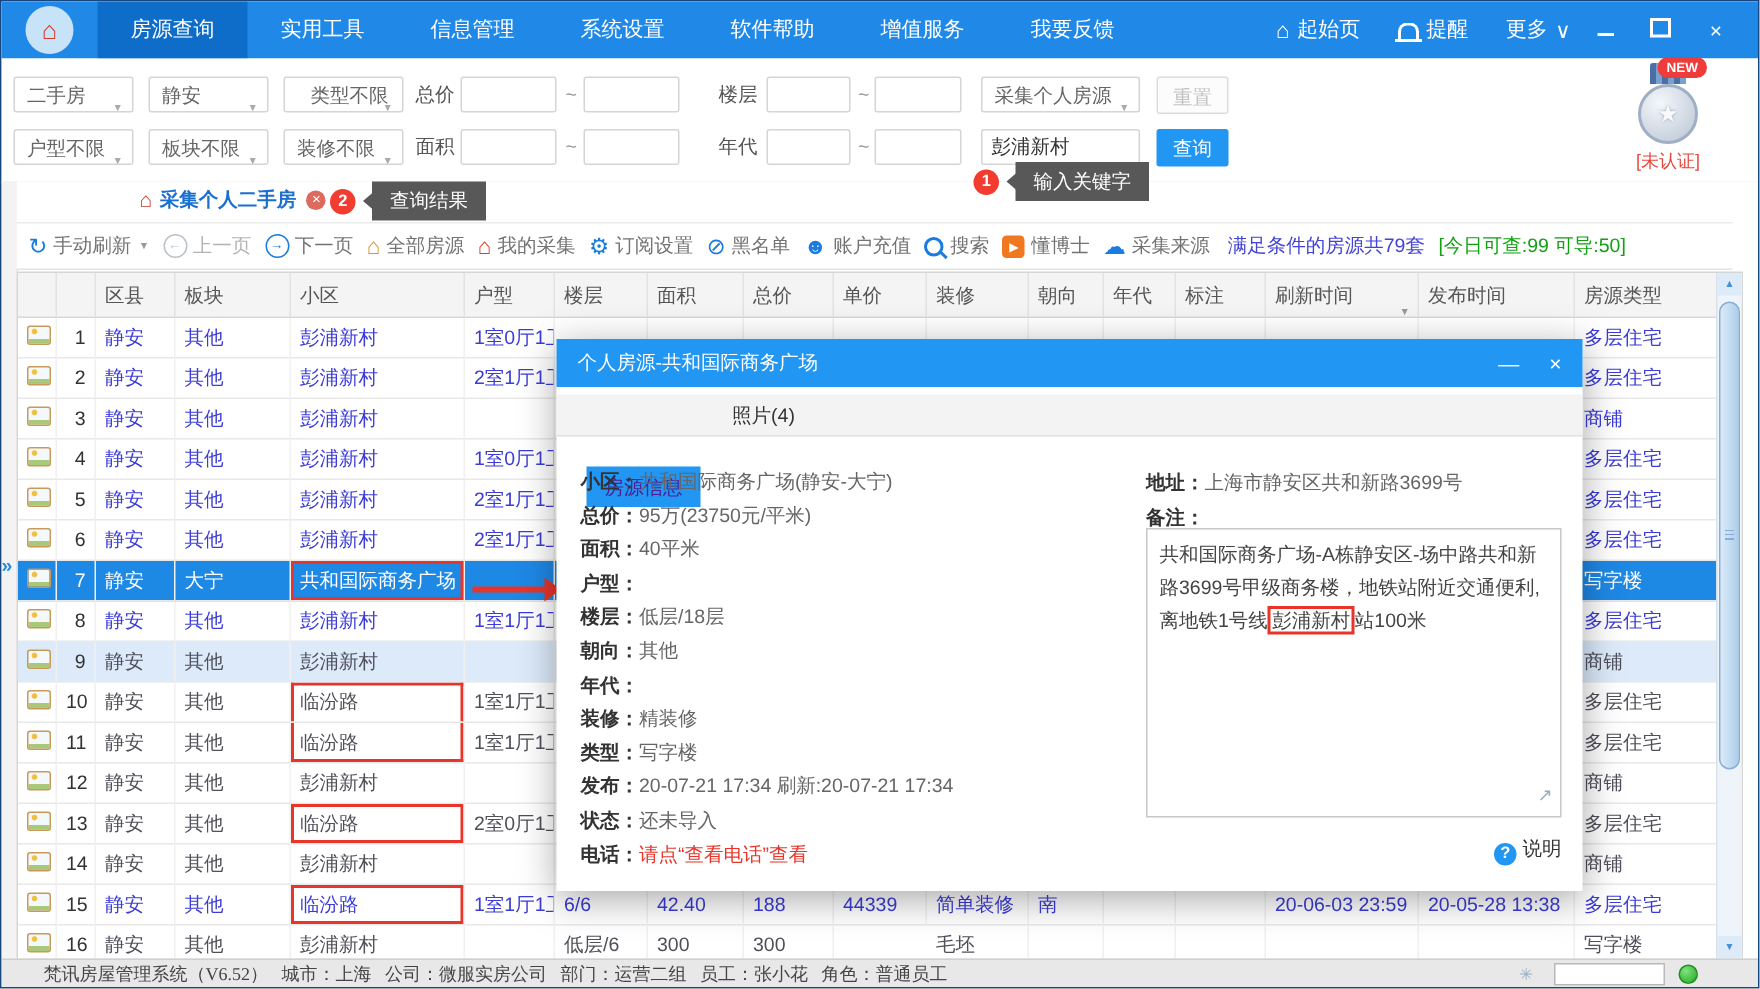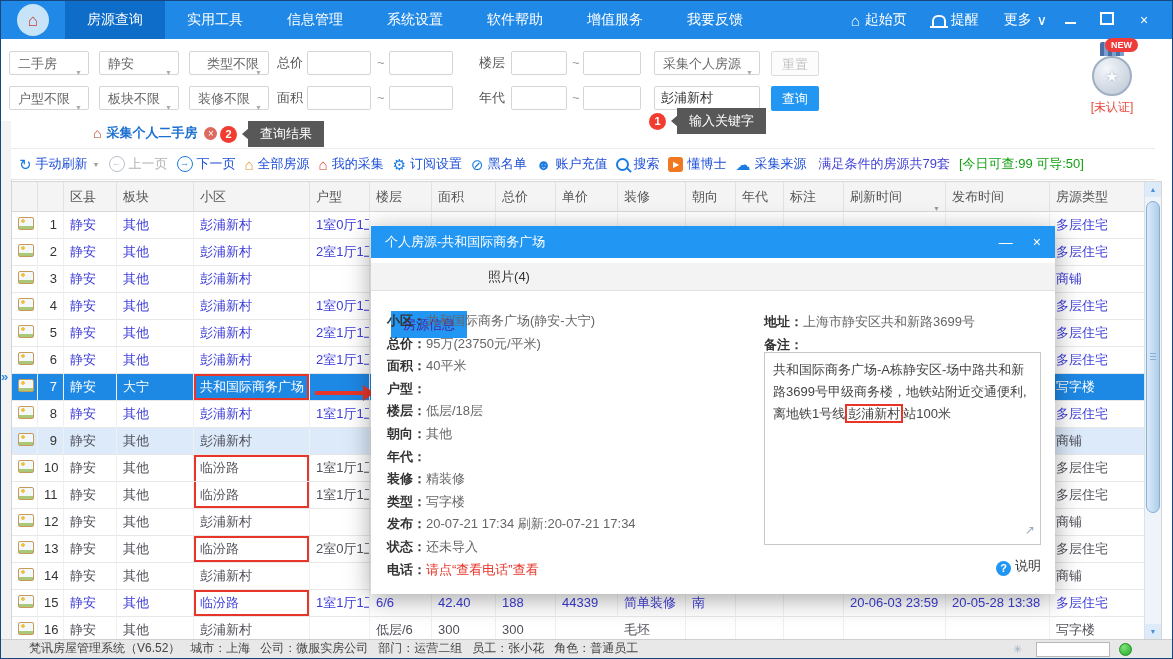--- a/index.html
+++ b/index.html
@@ -40,21 +40,21 @@
   .gutter .chev{position:absolute;left:0px;top:248px;color:#2a8ae0;font-size:13px;font-weight:bold;}
   
   .tabrow{position:absolute;left:10px;top:120px;right:0;height:27px;background:#fff;}
   .tab{position:absolute;left:82px;top:3px;display:flex;align-items:center;gap:5px;}
   .tab-house{color:#c0392b;font-size:14px;font-weight:bold;}
   .tab-label{color:#1a6fd0;font-size:13px;font-weight:bold;}
   .tab-close{width:13px;height:13px;border-radius:50%;background:#dd6a5e;color:#fff;font-size:10px;line-height:13px;text-align:center;margin-left:2px;}
   
   .toolbar{position:absolute;left:10px;top:147px;right:17px;height:32px;background:#fff;border-top:1px solid #ececec;border-bottom:1px solid #e4e4e4;display:flex;align-items:center;gap:9px;padding-left:8px;box-sizing:border-box;font-size:13px;white-space:nowrap;overflow:hidden;}
   .tool{display:flex;align-items:center;gap:4px;color:#333;}
-  .tool .lbl{color:#1d4ed8;}
+  .tool .lbl{color:#737373;}
   .tool.disabled .lbl{color:#b3b3b3;}
   .tglyph{font-size:15px;line-height:1;}
   .tcircle{display:inline-block;width:14px;height:14px;border:1.5px solid;border-radius:50%;font-size:9px;line-height:13px;text-align:center;box-sizing:content-box;}
   .tbadge{display:inline-block;width:15px;height:15px;border-radius:3px;color:#fff;font-size:8px;line-height:15px;text-align:center;}
   .mag-icon{display:inline-block;position:relative;width:9px;height:9px;border:2px solid #1a7ce0;border-radius:50%;}
   .mag-icon::after{content:"";position:absolute;width:6px;height:2px;background:#1a7ce0;transform:rotate(45deg);right:-5px;bottom:-2px;}
   .tcaret{font-size:7px;color:#999;margin-left:1px;}
   .summary{color:#4343d8;margin-left:3px;}
   .quota{color:#13a113;}
   
@@ -99,21 +99,21 @@
   .mfv{color:#666;}
   .mfv.red{color:#e8352a;}
   .modal-right{position:absolute;left:393px;top:84px;width:278px;}
   .mr-line{height:23px;line-height:23px;font-size:13px;white-space:nowrap;}
   .remark-box{position:absolute;left:393px;top:126px;width:277px;height:193px;border:1px solid #c8c8c8;box-sizing:border-box;padding:6px 8px;font-size:13px;line-height:22px;color:#444;}
   .red-inline{border:2px solid #e8352a;padding:0 1px;}
   .resize-glyph{position:absolute;right:5px;bottom:3px;color:#9ab;font-size:12px;}
   .help-row{position:absolute;left:393px;top:331px;width:277px;text-align:right;font-size:13px;color:#333;}
   .qmark{display:inline-block;width:15px;height:15px;border-radius:50%;background:#2196f3;color:#fff;font-size:11px;font-weight:bold;line-height:15px;text-align:center;margin-right:4px;position:relative;top:2px;}
   
-  .statusbar{position:absolute;left:0;right:0;bottom:0;height:19px;background:#e8e8e8;border-top:1px solid #cfcfcf;z-index:55;font-size:12px;color:#444;display:flex;align-items:flex-start;padding-left:28px;box-sizing:border-box;}
+  .statusbar{position:absolute;left:0;right:0;bottom:0;height:19px;background:#e8e8e8;border-top:1px solid #cfcfcf;z-index:55;font-size:12px;color:#444;display:flex;align-items:center;padding-left:28px;box-sizing:border-box;font-family:Liberation Serif, serif;}
   .sb-info{white-space:pre;}
   .sb-spin{position:absolute;right:150px;top:3px;color:#9ab0c4;font-size:11px;}
   .sb-box{position:absolute;right:62px;top:2px;width:72px;height:13px;background:#fff;border:1px solid #b8b8b8;}
   .sb-dot{position:absolute;right:40px;top:3px;width:11px;height:11px;border-radius:50%;background:radial-gradient(circle at 35% 30%,#7fe37f,#22a822);border:1px solid #1d8f1d;}
 </style>
 </head>
 <body>
 
 <div class="window">
 

